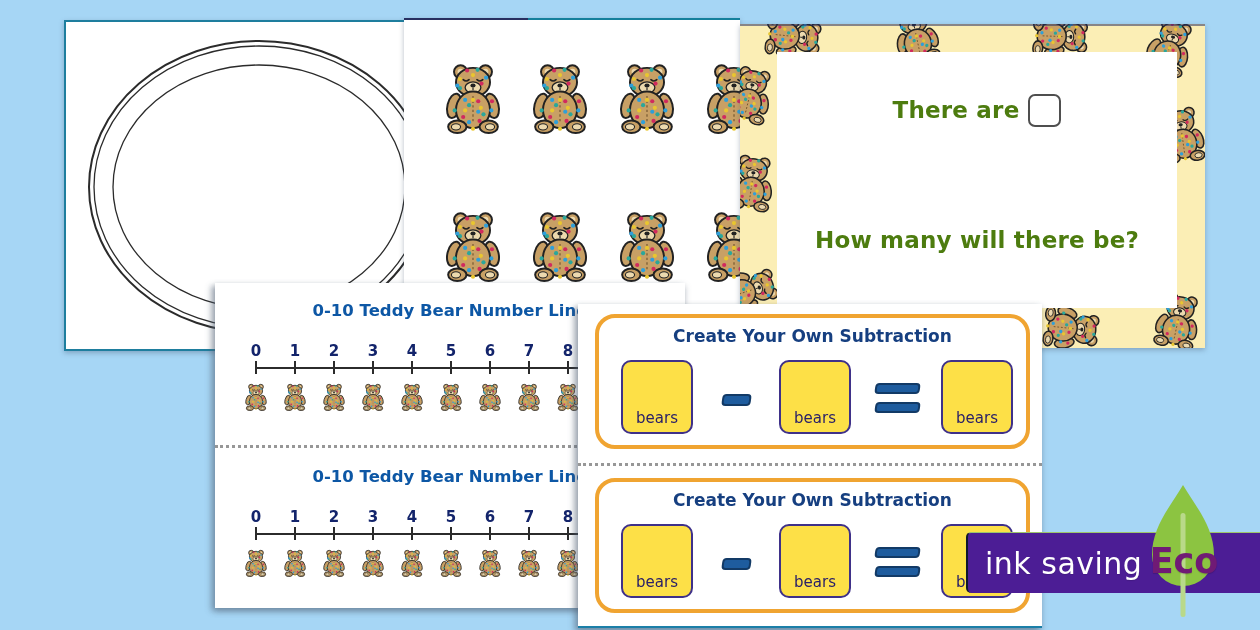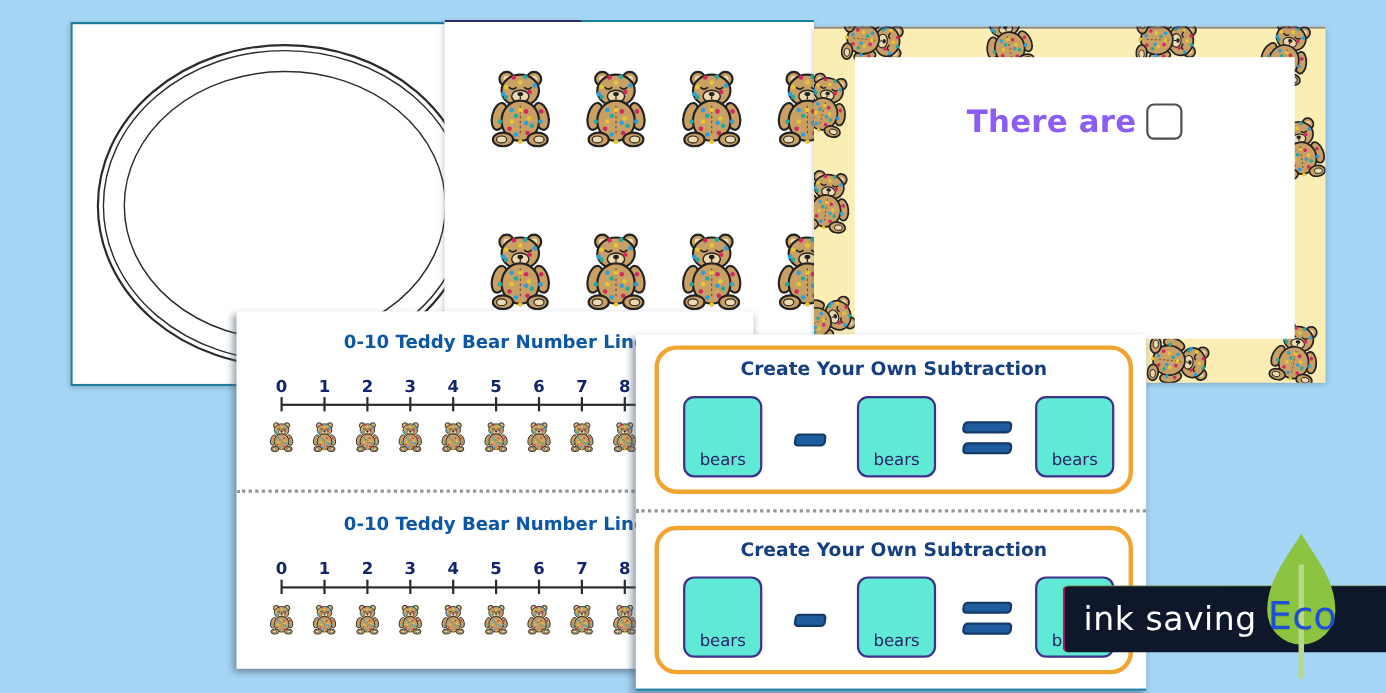--- a/index.html
+++ b/index.html
@@ -20,21 +20,21 @@
     background:linear-gradient(90deg,#283061 0,#283061 37%,#14809c 37%,#14809c 100%);}
   .teddy-row{position:absolute;left:0;width:100%;height:74px;}
   
   .page-rhyme{left:740px;top:24px;width:465px;height:324px;z-index:3;overflow:hidden;
     background:#fbeeb5;box-shadow:0 2px 5px rgba(70,90,115,.4);}
   .rhyme-top-edge{position:absolute;left:0;top:0;right:0;height:2px;background:rgba(40,48,97,.55);}
   .rhyme-pattern{position:absolute;inset:0;}
   .rhyme-card{position:absolute;left:37px;top:28px;width:400px;height:256px;background:#fff;}
   .rhyme-line{position:absolute;left:0;width:100%;height:34px;display:flex;
     justify-content:center;align-items:center;gap:9px;
-    font-size:28px;font-weight:600;color:#8b5cf6;letter-spacing:.2px;}
+    font-size:23px;font-weight:600;color:#4d7c0f;letter-spacing:.2px;}
   .write-box{display:inline-block;width:33px;height:33px;background:#fff;
     border:2px solid #4f4f4f;border-radius:7px;box-sizing:border-box;}
   .write-box.small{width:30px;height:30px;}
   
   .page-numline{left:215px;top:283px;width:470px;height:325px;z-index:4;
     box-shadow:-4px 3px 6px rgba(80,95,115,.45),0 3px 6px rgba(80,95,115,.35);}
   .nl-section{position:absolute;left:0;width:100%;height:162px;}
   .nl-title{position:absolute;top:18px;left:0;width:100%;text-align:center;
     font-size:16.5px;font-weight:bold;color:#0d57a5;}
   .nl-line{position:absolute;top:84px;left:41px;width:409px;height:2px;background:#2b2b2b;}
@@ -43,43 +43,43 @@
     font-size:15px;font-weight:bold;color:#13246b;}
   .cut-line{position:absolute;left:0;width:100%;border-top:3px dotted #979797;}
   
   .page-sub{left:578px;top:304px;width:464px;height:324px;z-index:5;
     border-bottom:2px solid #1b7fa8;box-sizing:border-box;
     box-shadow:-4px 3px 6px rgba(80,95,115,.45),0 3px 6px rgba(80,95,115,.35);}
   .sub-card{position:absolute;left:17px;width:435px;height:135px;background:#fff;
     border:4px solid #f0a431;border-radius:20px;box-sizing:border-box;}
   .sub-title{position:absolute;top:8px;left:0;width:100%;text-align:center;
     font-size:17px;font-weight:bold;color:#163f80;}
-  .sub-box{position:absolute;top:42px;width:72px;height:74px;background:#5eead4;
+  .sub-box{position:absolute;top:42px;width:72px;height:74px;background:#fde047;
     border:2.5px solid #3f3189;border-radius:10px;box-sizing:border-box;padding-left:38px;}
   .sub-box-label{position:absolute;bottom:5px;left:0;width:100%;text-align:center;
     font-size:15px;font-weight:500;color:#2b2168;}
   .op-minus{position:absolute;left:123px;top:76px;width:29px;height:12px;
     background:#1e5c9e;border:2px solid #123a66;border-radius:4px;
     box-sizing:border-box;transform:skewX(-8deg);}
   .op-equals{position:absolute;left:276px;top:65px;width:45px;height:30px;}
   .op-equals i{position:absolute;left:0;width:45px;height:11px;display:block;
     background:#1e5c9e;border:2px solid #123a66;border-radius:4px;
     box-sizing:border-box;transform:skewX(-8deg);}
   .op-equals i:nth-child(1){top:0;}
   .op-equals i:nth-child(2){top:19px;}
   
   .eco-banner{position:absolute;left:966px;top:532px;width:294px;height:61px;z-index:10;
-    background:#0f172a;border-left:2px solid #be185d;border-top:1px solid #9dc56b;
+    background:#4c1d95;border-left:2px solid #0f172a;border-top:1px solid #9dc56b;
     border-radius:5px 0 0 5px;box-sizing:border-box;
     display:flex;align-items:center;}
   .eco-banner span{margin-left:17px;font-size:30px;font-weight:400;color:#fff;
     letter-spacing:.5px;text-shadow:0 1px 1px rgba(0,0,0,.12);}
   .eco-leaf{position:absolute;left:1144px;top:483px;z-index:11;}
   .eco-text{position:absolute;left:1147px;top:541px;width:74px;z-index:12;
-    text-align:center;font-size:35px;font-weight:normal;color:#1d4ed8;
+    text-align:center;font-size:35px;font-weight:bold;color:#701a75;
     text-shadow:0 1px 1px rgba(0,0,0,.15);}
   
   .bear{position:absolute;transform-origin:center center;}
 </style>
 </head>
 <body>
 
 <div class="stage">
 
   <svg width="0" height="0" style="position:absolute" aria-hidden="true">
@@ -213,20 +213,23 @@
         <svg class="bear pat-bear" viewBox="0 0 100 110" style="left:72px;top:270px;width:52px;height:57px;transform:rotate(-14deg);">
           <use href="#bearSym"></use>
         </svg>
       </div>
     <div class="rhyme-top-edge"></div>
     <div class="rhyme-card">
       <div class="rhyme-line" style="top:41px">
         <span>There are</span>
         <span class="write-box"></span>
       </div>
+      <div class="rhyme-line" style="top:171px">
+        <span>How many will there be?</span>
+      </div>
     </div>
   </div>
 
   <div class="page page-numline">
     <div class="nl-section" style="top:0">
       <div class="nl-title">0-10 Teddy Bear Number Line</div>
     <div class="nl-line"></div>
         <div class="nl-tick" style="left:40px"></div>
         <div class="nl-num" style="left:27px">0</div>
         <svg class="bear nl-bear" viewBox="0 0 100 110" style="left:28px;top:100px;width:26px;height:28px;">

